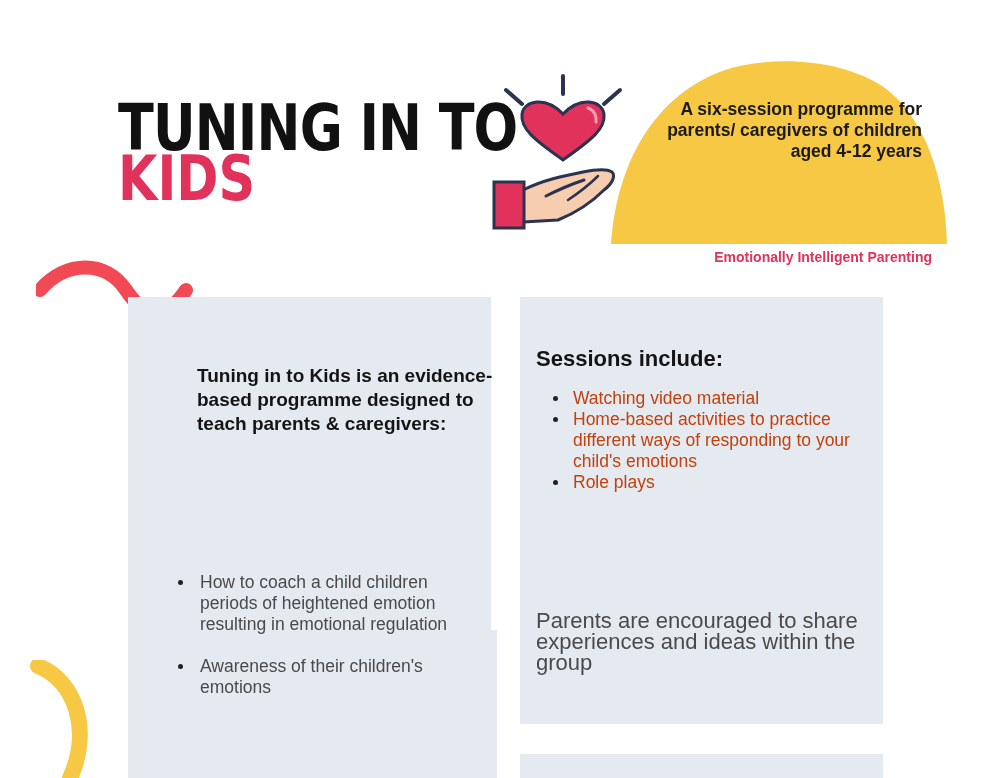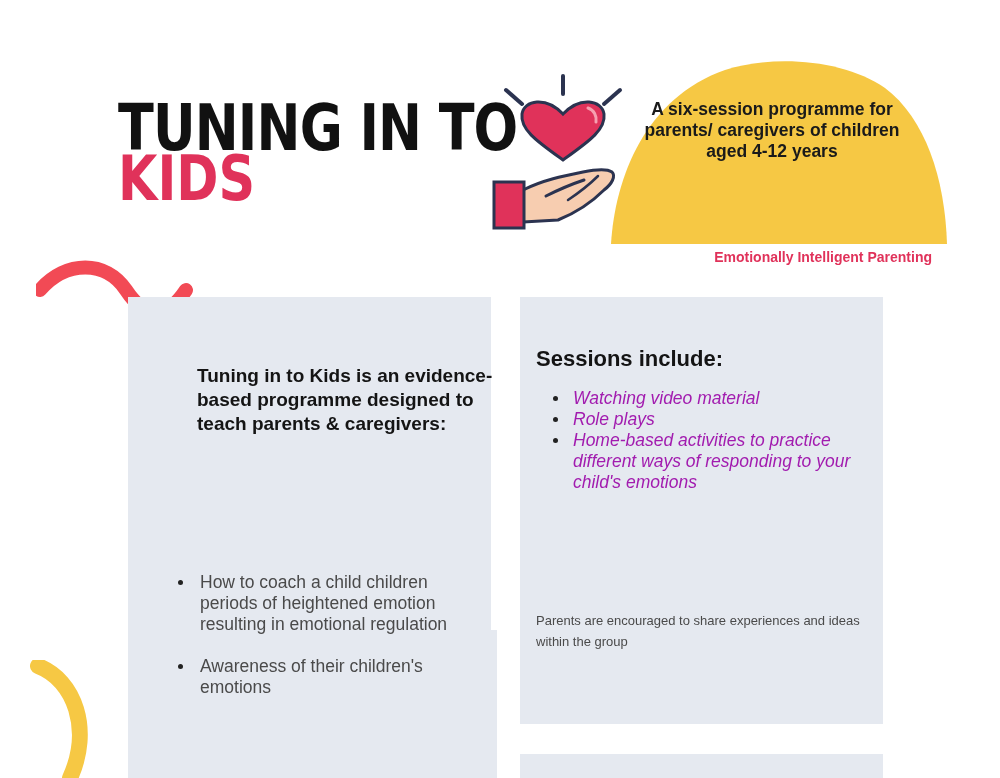--- a/index.html
+++ b/index.html
@@ -29,21 +29,21 @@
     white-space: nowrap;
   }
 
   
   .logo { left: 488px; top: 72px; width: 150px; height: 180px; }
 
   
   .blob { left: 605px; top: 58px; width: 345px; height: 186px; }
   .blob-text {
     right: 78px; top: 99px; width: 300px;
-    text-align: center;
+    text-align: right;
     font-weight: 900; font-size: 17.5px; line-height: 21px;
     color: #1a1a1a;
   }
   .tagline {
     right: 68px; top: 249px;
     font-weight: 900; font-size: 14px; color: #e0325a;
     white-space: nowrap;
   }
 
   
@@ -71,30 +71,30 @@
     width: 5px; height: 5px; border-radius: 50%; background: #222;
   }
 
   .right-heading {
     left: 536px; top: 347px;
     font-weight: 900; font-size: 22px; line-height: 24px; color: #141414;
     white-space: nowrap;
   }
   .right-list {
     left: 536px; top: 388px; width: 340px; margin: 0; padding: 0; list-style: none;
-    font-size: 17.5px; line-height: 21px; color: #a21caf; font-style: italic;
+    font-size: 17.5px; line-height: 21px; color: #c2410c;
   }
   .right-list li { position: relative; padding-left: 37px; }
   .right-list li::before {
     content: ""; position: absolute; left: 17px; top: 8px;
     width: 5px; height: 5px; border-radius: 50%; background: #222;
   }
   .right-para {
     left: 536px; top: 610px; width: 340px;
-    font-size: 13px; line-height: 21px; color: #4a4a4a;
+    font-size: 22px; line-height: 21px; color: #4a4a4a;
   }
 </style>
 </head>
 <body>
 
 <svg class="abs squiggle" viewBox="0 0 160 80">
   <path d="M4 40 C 30 10, 70 10, 90 40 S 130 70, 150 40" fill="none" stroke="#f24a55" stroke-width="14" stroke-linecap="round"></path>
 </svg>
 
 <svg class="abs arc" viewBox="0 0 60 118">
@@ -132,16 +132,16 @@
 <ul class="abs left-list">
   <li>How to coach a child children periods of heightened emotion resulting in emotional regulation</li>
   <li>Awareness of their children's emotions</li>
 </ul>
 
 <div class="abs panel panel-right"></div>
 <div class="abs panel panel-right2"></div>
 <div class="abs right-heading">Sessions include:</div>
 <ul class="abs right-list">
   <li>Watching video material</li>
+  <li>Home-based activities to practice different ways of responding to your child's emotions</li>
   <li>Role plays</li>
-  <li>Home-based activities to practice different ways of responding to your child's emotions</li>
 </ul>
 <div class="abs right-para">Parents are encouraged to share experiences and ideas within the group</div>
 
 </body></html>

